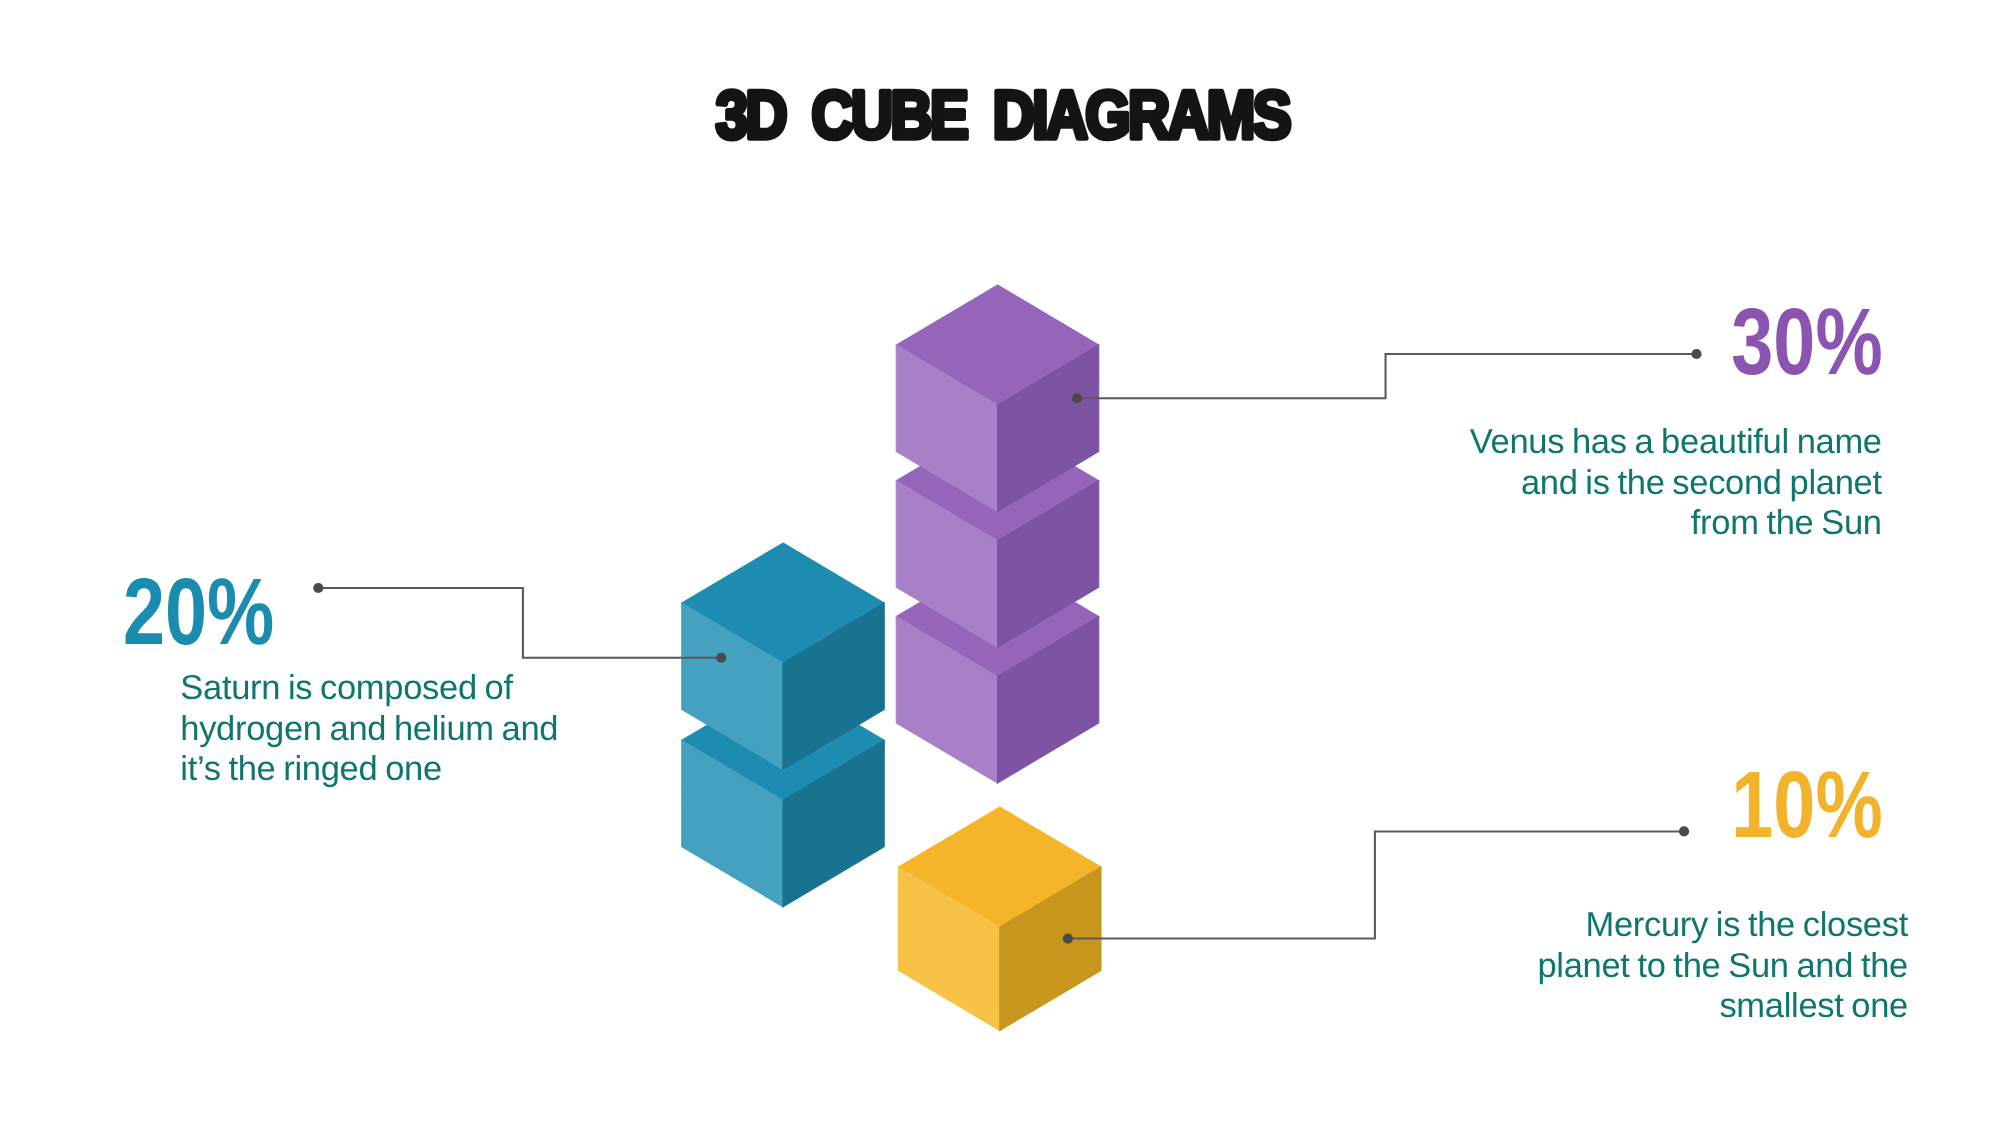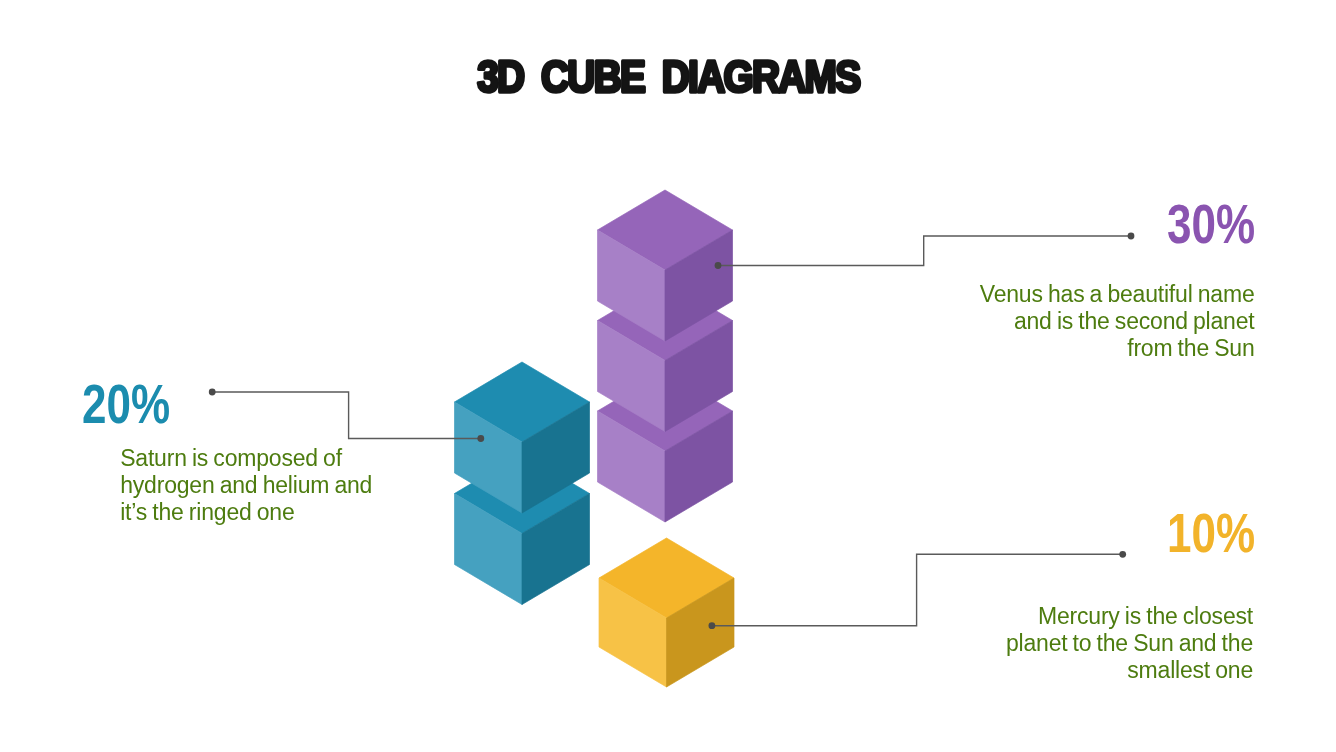--- a/index.html
+++ b/index.html
@@ -1,29 +1,29 @@
 <!DOCTYPE html>
 <html><head>
 <meta charset="utf-8">
 <style>
   html,body{margin:0;padding:0;}
   body{width:1336px;height:752px;background:#ffffff;position:relative;overflow:hidden;
        font-family:"Liberation Sans", sans-serif;}
-  .pct{position:absolute;font-weight:bold;font-size:55px;line-height:1;white-space:nowrap;}
+  .pct{position:absolute;font-weight:bold;font-size:63px;line-height:1;white-space:nowrap;}
   .pct span{display:inline-block;transform:scaleX(0.8);}
   #p30{top:197px;right:80.5px;color:#8a54b0;text-align:right;}
   #p30 span{transform-origin:right;}
   #p20{top:377px;left:81.5px;color:#1b8cae;}
   #p20 span{transform-origin:left;}
   #p10{top:506px;right:80.5px;color:#f2b32a;text-align:right;}
   #p10 span{transform-origin:right;}
-  .desc{position:absolute;font-size:23px;line-height:27px;color:#4d7c0f;letter-spacing:-0.2px;word-spacing:-1px;}
+  .desc{position:absolute;font-size:23px;line-height:27px;color:#0f766e;letter-spacing:-0.2px;word-spacing:-1px;}
   #d30{top:281px;right:81.5px;text-align:right;}
   #d20{top:444.8px;left:82.2px;text-align:left;margin-left:38px;}
-  #d10{top:602.7px;right:83px;text-align:right;}
+  #d10{top:602.7px;right:64px;text-align:right;}
 </style>
 </head>
 <body>
 <svg width="1336" height="752" viewBox="0 0 1336 752" style="position:absolute;left:0;top:0;">
 
   <g>
 
     <polygon points="522,453.5 589.5,493.5 522,533.5 454.5,493.5" fill="#1e8cb0" stroke="#1e8cb0" stroke-width="0.7" stroke-linejoin="miter"></polygon>
     <polygon points="454.5,493.5 522,533.5 522,604.5 454.5,564.5" fill="#45a1c0" stroke="#45a1c0" stroke-width="0.7" stroke-linejoin="miter"></polygon>
     <polygon points="522,533.5 589.5,493.5 589.5,564.5 522,604.5" fill="#187390" stroke="#187390" stroke-width="0.7" stroke-linejoin="miter"></polygon>

